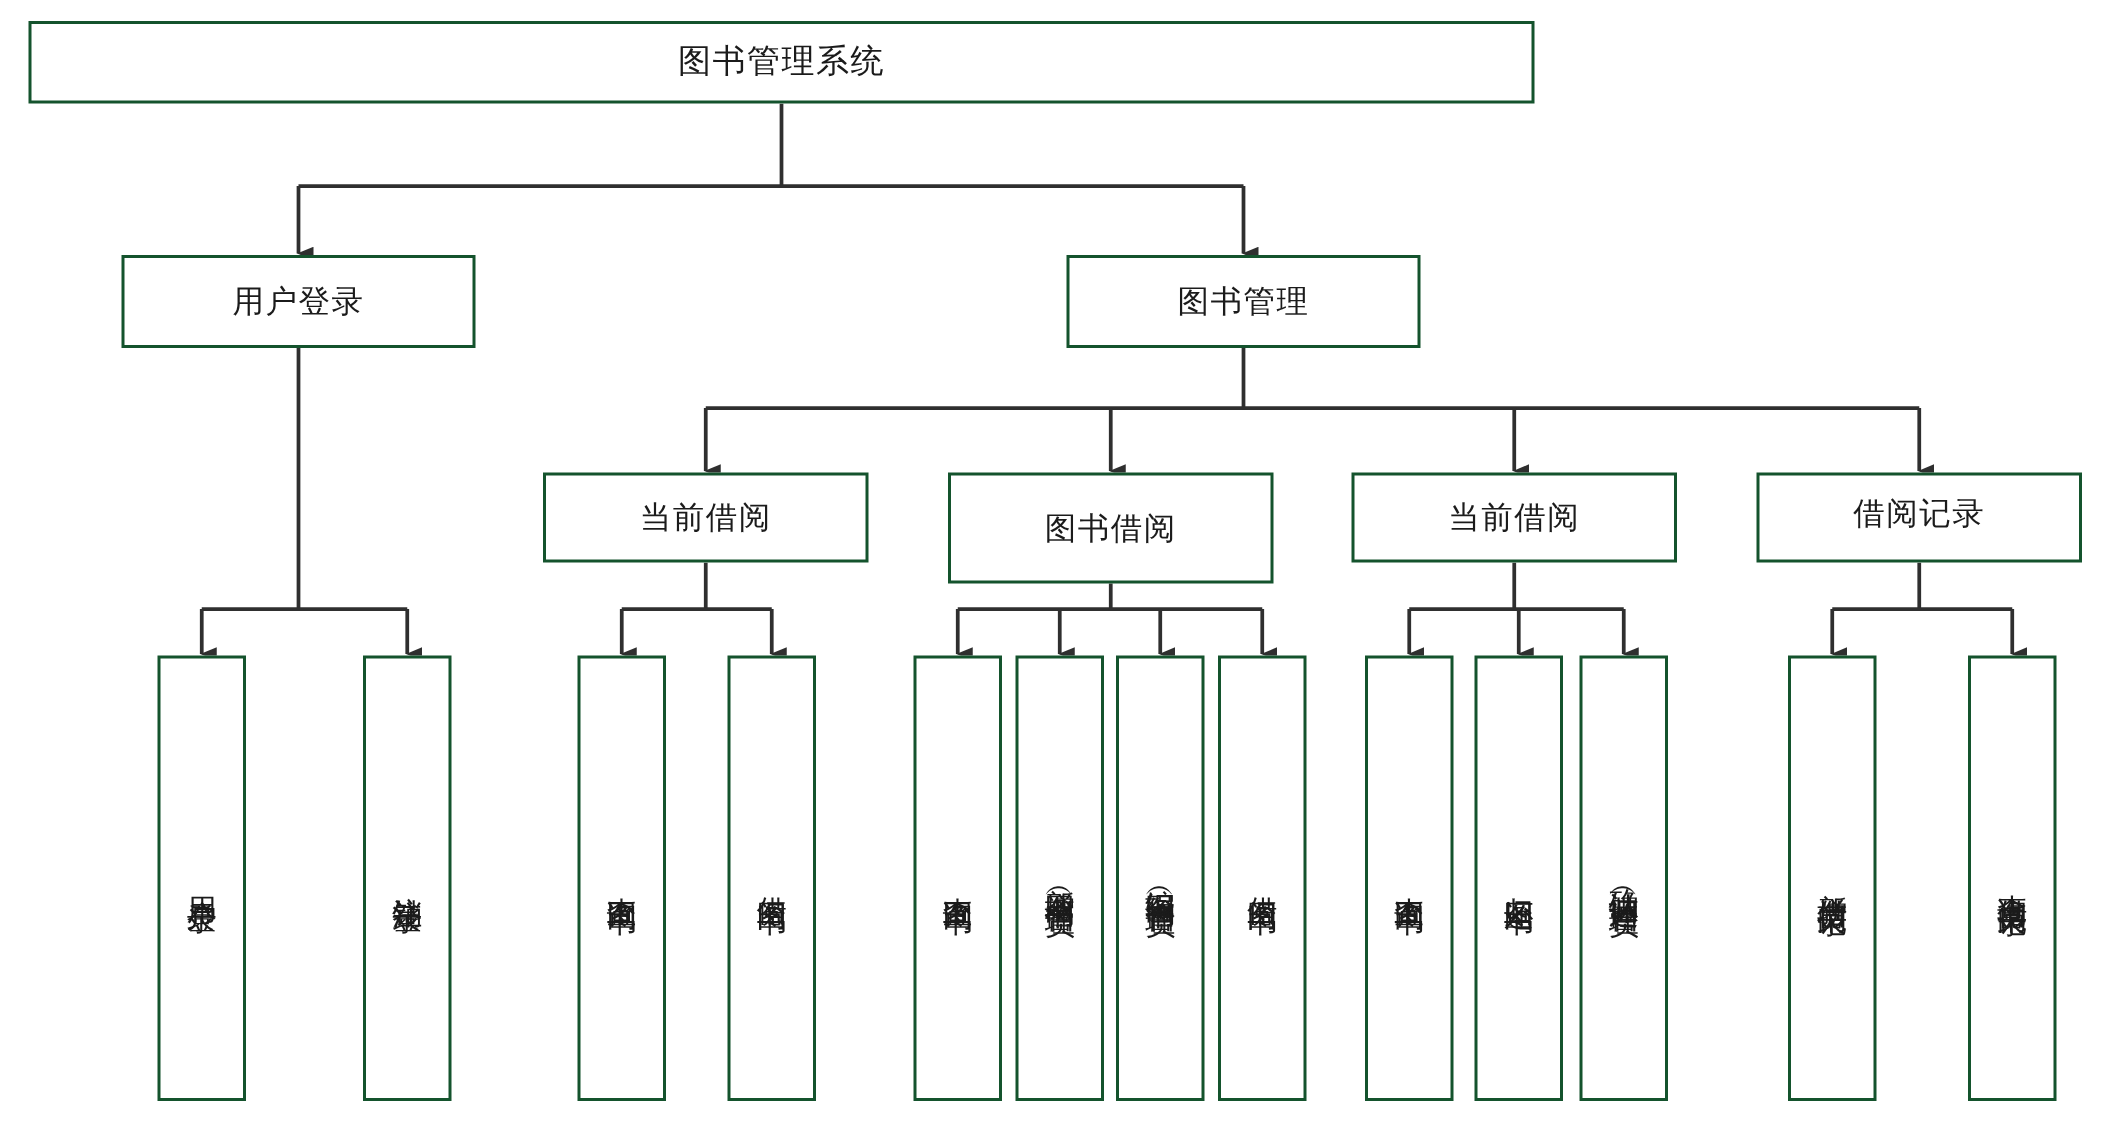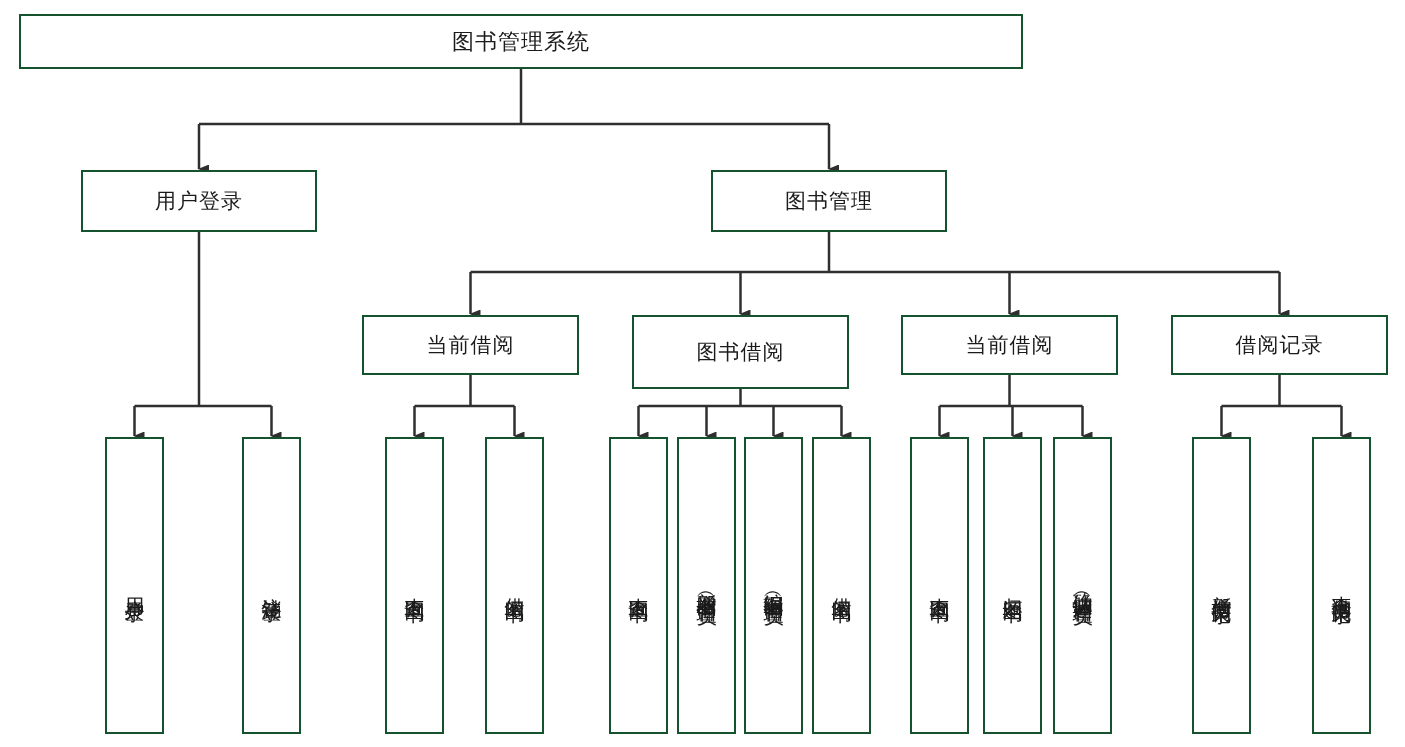--- a/index.html
+++ b/index.html
@@ -121,21 +121,21 @@
       </div>
       <div class="node-box" style="left: 362px; top: 315px; width: 217px; height: 60px;">
         <span class="node-label">当前借阅</span>
       </div>
       <div class="node-box" style="left: 632px; top: 315px; width: 217px; height: 74px;">
         <span class="node-label">图书借阅</span>
       </div>
       <div class="node-box" style="left: 901px; top: 315px; width: 217px; height: 60px; align-items: center;">
         <span class="node-label">当前借阅</span>
       </div>
-      <div class="node-box" style="left: 1171px; top: 315px; width: 217px; height: 60px;">
+      <div class="node-box" style="left: 1171px; top: 315px; width: 217px; height: 60px; font-family: Liberation Mono, monospace;">
         <span class="node-label">借阅记录</span>
       </div>
       <div class="node-box vertical" style="left: 105px; top: 437px; width: 59px; height: 297px;">
         <span class="node-label">用户登录</span>
       </div>
       <div class="node-box vertical" style="left: 242px; top: 437px; width: 59px; height: 297px;">
         <span class="node-label">注销登录</span>
       </div>
       <div class="node-box vertical" style="left: 385px; top: 437px; width: 59px; height: 297px;">
         <span class="node-label">查询图书</span>

